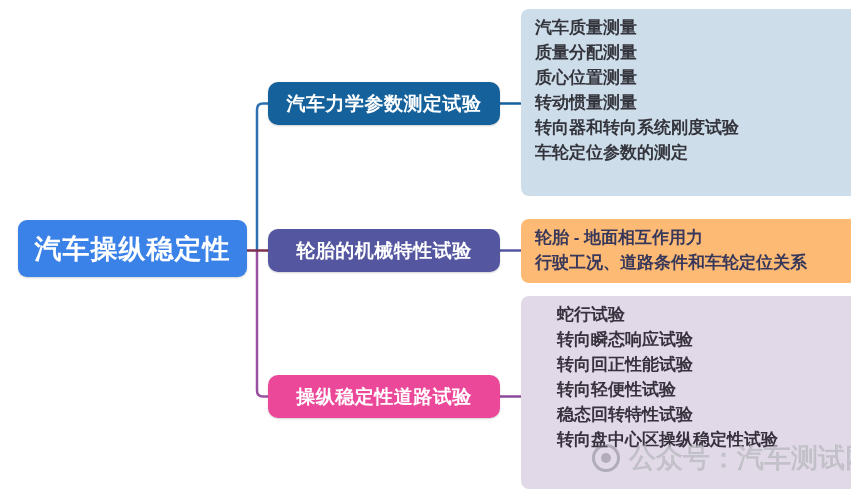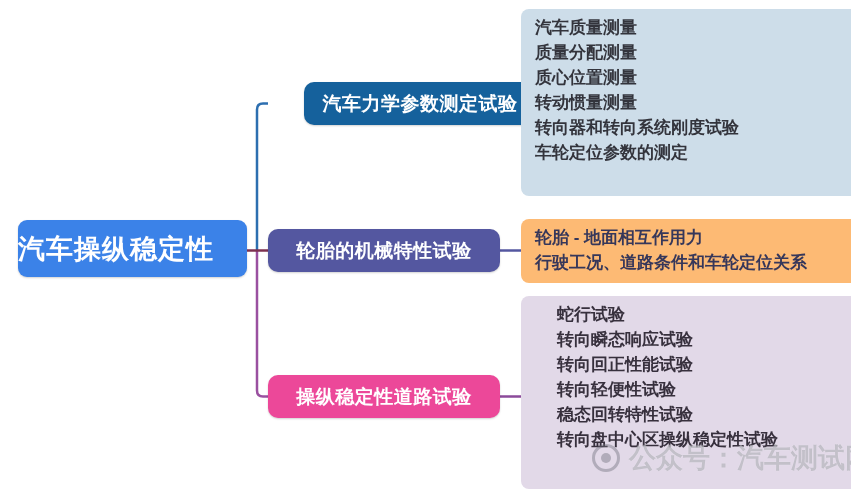--- a/index.html
+++ b/index.html
@@ -5,32 +5,32 @@
   html,body{margin:0;padding:0;background:#ffffff;}
   .canvas{
     position:relative;width:851px;height:500px;background:#ffffff;overflow:hidden;
     font-family:"Liberation Sans","DejaVu Sans",sans-serif;
   }
   .connectors{position:absolute;left:0;top:0;width:851px;height:500px;pointer-events:none;}
 
   .root-node{
     position:absolute;left:18px;top:220px;width:229px;height:57px;
     background:#3b82e8;border-radius:9px;
-    display:flex;align-items:center;justify-content:flex-start;
+    display:flex;align-items:center;justify-content:center;
     color:#ffffff;font-size:27px;font-weight:bold;letter-spacing:1px;
     box-shadow:0 1px 2px rgba(0,0,0,.18);
   }
 
   .branch{
     position:absolute;left:268px;width:232px;height:43px;
     border-radius:10px;display:flex;align-items:center;justify-content:center;
     color:#ffffff;font-size:19px;font-weight:bold;letter-spacing:.5px;
     box-shadow:0 1px 2px rgba(0,0,0,.18);
   }
-  .b1{top:82px;background:#15619c;margin-left:36px;}
+  .b1{top:82px;background:#15619c;}
   .b2{top:229px;background:#5457a0;align-items:center;}
   .b3{top:375px;background:#ec4899;}
 
   .list{
     position:absolute;left:521px;width:376px;border-radius:8px;
     box-sizing:border-box;padding:6px 14px;
     font-size:17px;font-weight:600;line-height:25px;color:#33343c;
   }
   .l1{top:9px;height:187px;background:#cddde9;}
   .l2{top:219px;height:64px;background:#fdba74;color:#36375a;}

